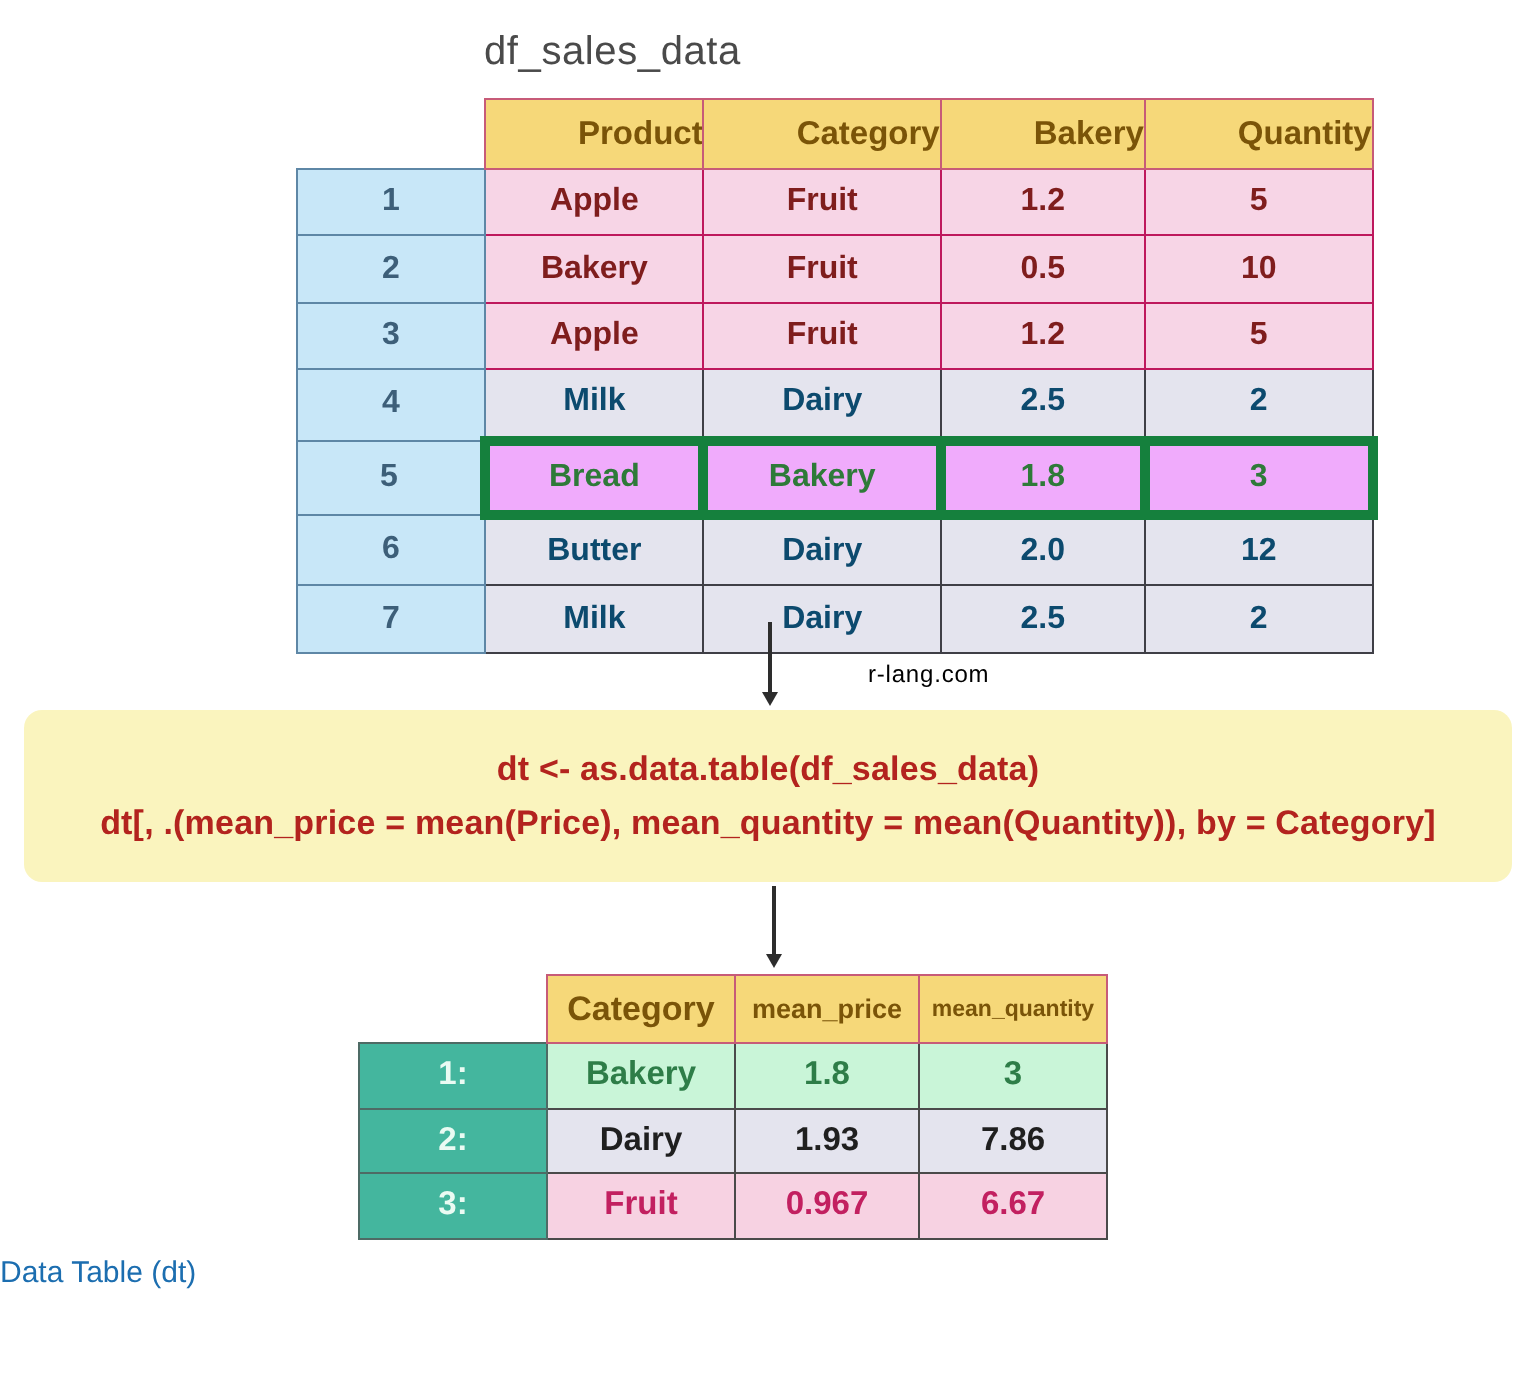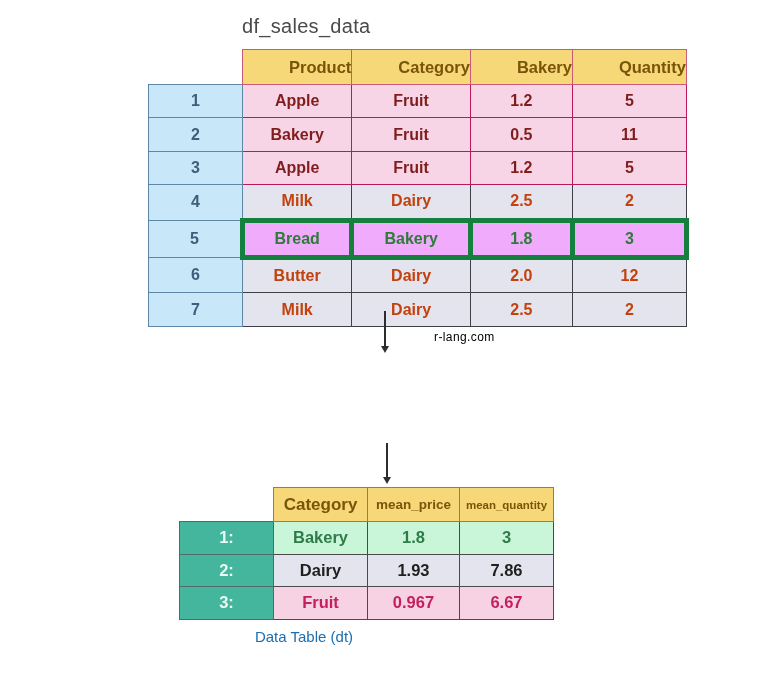--- a/index.html
+++ b/index.html
@@ -11,21 +11,21 @@
          font-size:20px;font-weight:400;color:#4a4a4a;letter-spacing:.3px;}
 
   
   .src-table{position:absolute;left:148px;top:49px;border-collapse:collapse;table-layout:fixed;}
   .src-table th,.src-table td{text-align:center;padding:0;font-weight:600;overflow:hidden;}
   .src-table th{height:34px;font-size:16.5px;padding-left:46px;}
   .src-table td{height:32.4px;font-size:16px;}
   .th-gold{background:#f6d879;color:#7a5408;border:1px solid #c75b78;}
   .th-blank{background:transparent;border:none;}
   tr.fruit  td{background:#f7d5e6;color:#7f1d1d;border:1px solid #be185d;}
-  tr.dairy  td{background:#e4e4ee;color:#c2410c;border:1px solid #3f3f46;}
+  tr.dairy  td{background:#e4e4ee;color:#0c4a6e;border:1px solid #3f3f46;}
   tr.bakery td{background:#f0abfc;color:#2e7a39;border:5px solid #15803d;}
   .src-table td.rownum{background:#c8e7f8;color:#3d5f79;border:1px solid #5e87a6;font-weight:600;}
 
   
   .flow-arrow{position:absolute;width:1.5px;background:#2d2d2d;}
   .flow-arrow::after{content:"";position:absolute;left:50%;transform:translateX(-50%);
          bottom:-6px;width:0;height:0;border:4.5px solid transparent;border-top:7px solid #2d2d2d;}
   .arrow1{left:384px;top:311px;height:40px;}
   .arrow2{left:386px;top:443px;height:39px;}
 
@@ -45,21 +45,21 @@
   .res-table td{height:31.5px;font-size:16.5px;}
   .res-table .th-cat{font-size:17px;}
   .res-table .th-mp{font-size:13.5px;}
   .res-table .th-mq{font-size:11.5px;margin-top:30px;}
   tr.r-bakery td{background:#c9f5d8;color:#2e7d48;border:1px solid #4a4a4a;}
   tr.r-dairy  td{background:#e4e4ee;color:#1f1f1f;border:1px solid #4a4a4a;}
   tr.r-fruit  td{background:#f7d2e2;color:#c22060;border:1px solid #4a4a4a;}
   .res-table td.rowlabel{background:#44b69e;color:#eafbf3;border:1px solid #4e6b65;}
 
   
-  .caption{position:absolute;left:0;width:608px;text-align:center;color:#1c6eb0;
+  .caption{position:absolute;left:0;width:608px;text-align:left;color:#1c6eb0;
            font-size:15px;font-weight:500;}
   .caption1{top:628px;}
   .caption2{top:653px;}
 </style>
 </head>
 <body>
 
 <div class="canvas">
 
   <div class="title">df_sales_data</div>
@@ -87,21 +87,21 @@
         <td>Apple</td>
         <td>Fruit</td>
         <td>1.2</td>
         <td>5</td>
       </tr>
       <tr class="fruit">
         <td class="rownum">2</td>
         <td>Bakery</td>
         <td>Fruit</td>
         <td>0.5</td>
-        <td>11</td>
+        <td>10</td>
       </tr>
       <tr class="fruit">
         <td class="rownum">3</td>
         <td>Apple</td>
         <td>Fruit</td>
         <td>1.2</td>
         <td>5</td>
       </tr>
       <tr class="dairy">
         <td class="rownum">4</td>
@@ -131,20 +131,24 @@
         <td>2.5</td>
         <td>2</td>
       </tr>
     </tbody>
   </table>
 
   <div class="flow-arrow arrow1"></div>
 
   <div class="watermark">r-lang.com</div>
 
+  <div class="codebox">
+    <div class="code-line">dt &lt;- as.data.table(df_sales_data)</div>
+    <div class="code-line">dt[, .(mean_price = mean(Price), mean_quantity = mean(Quantity)), by = Category]</div>
+  </div>
 
   <div class="flow-arrow arrow2"></div>
 
   <table class="res-table">
     <colgroup>
       <col style="width:94px">
         <col style="width:94px">
         <col style="width:92px">
         <col style="width:94px">
     </colgroup>

